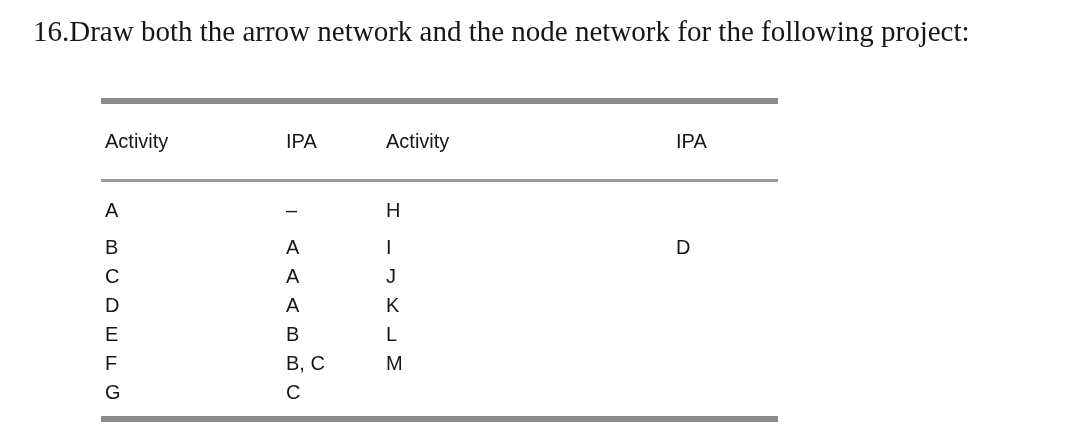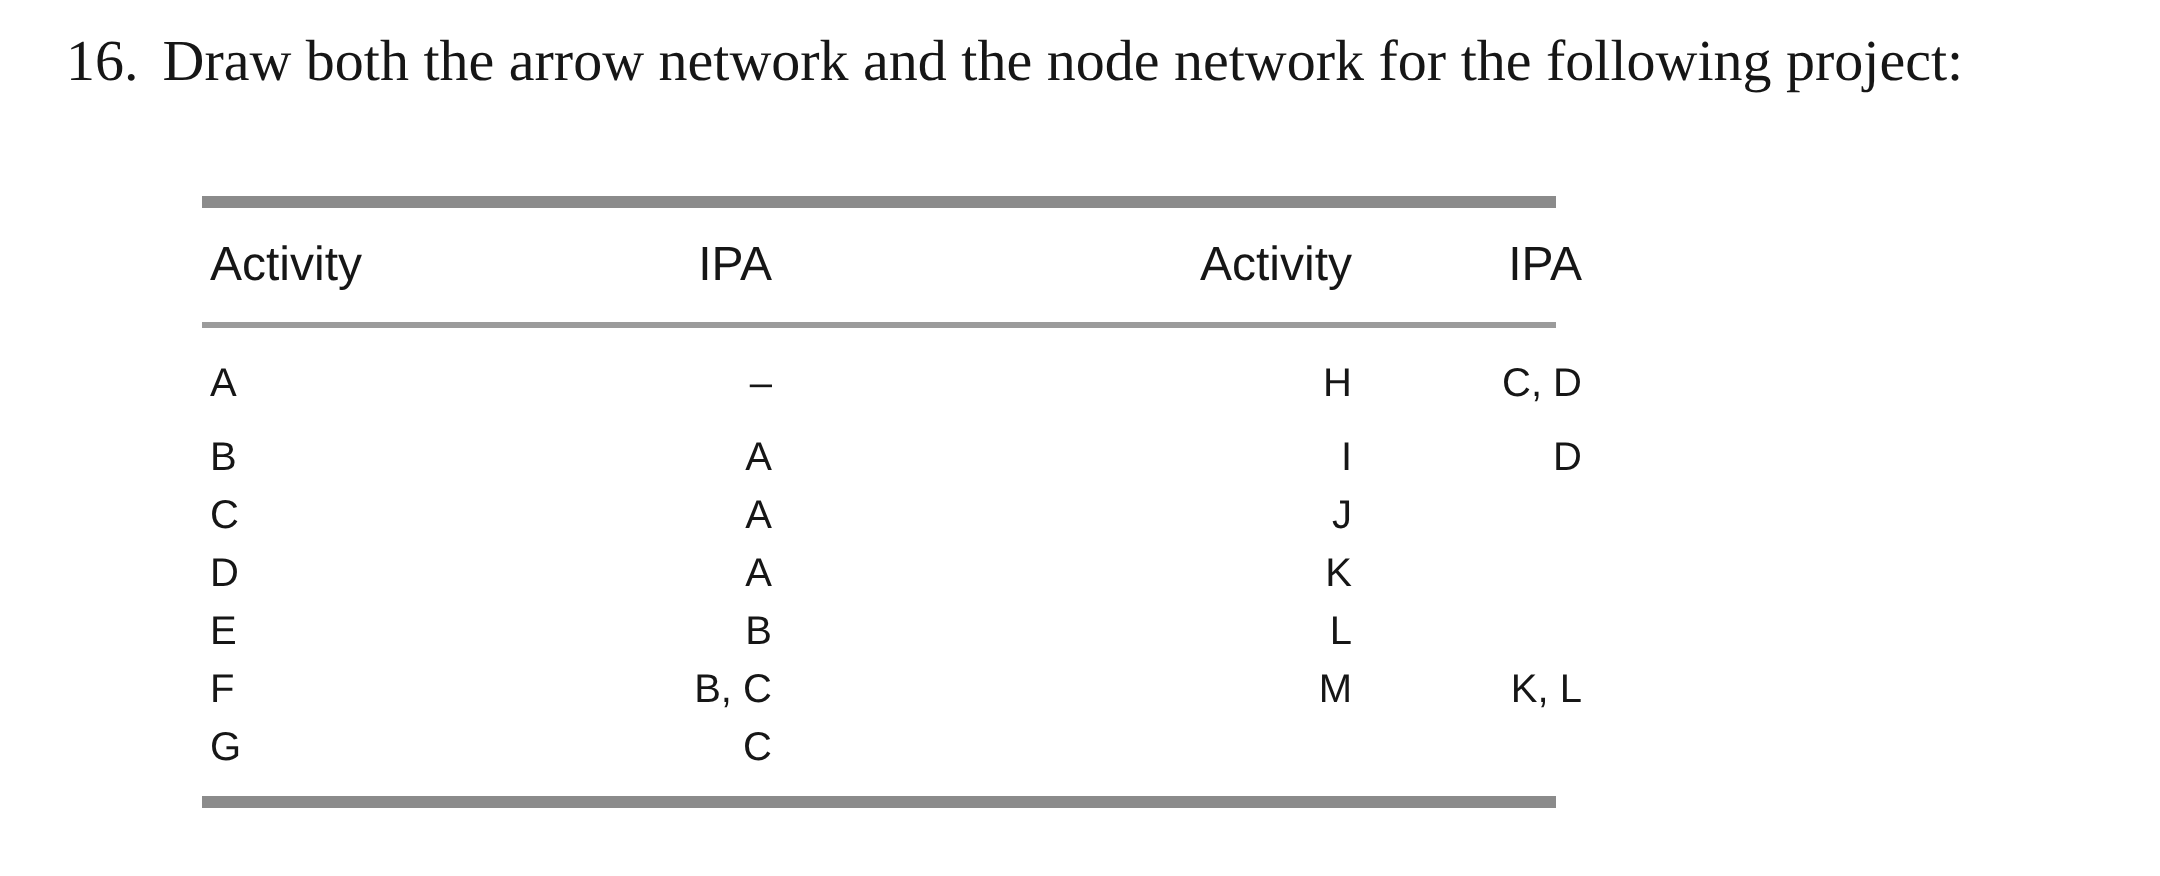--- a/index.html
+++ b/index.html
@@ -15,21 +15,20 @@
     overflow: hidden;
     font-family: "Liberation Sans", sans-serif;
     color: #161616;
   }
   
   .problem-title {
     position: absolute;
     left: 33px;
     top: 14px;
     display: flex;
-    gap: 12px;
     font-family: "Liberation Serif", serif;
     font-size: 29px;
     line-height: 34px;
     color: #161616;
     white-space: nowrap;
   }
   
   .ptable {
     position: absolute;
     left: 101px;
@@ -39,37 +38,37 @@
   .rule { width: 677px; }
   .rule.thick { height: 6px; background: #8b8b8b; }
   .rule.thin  { height: 3px; background: #9b9b9b; }
 
   .grid-row {
     display: grid;
     grid-template-columns: 185px 100px 290px 115px;
     white-space: nowrap;
   }
   .header-row {
-    height: 57px;
+    height: 75px;
     align-items: center;
-    font-size: 24px;
+    font-size: 20px;
   }
   .tbody {
     padding-top: 14px;
     padding-bottom: 9px;
   }
   .body-row {
     font-size: 20px;
     line-height: 29px;
   }
   .body-row.first { margin-bottom: 8px; }
 
   .cell { overflow: visible; }
   .cell.c1 { text-align: left; padding-left: 4px; }
-  .cell.c2, .cell.c3, .cell.c4 { text-align: right; }
+  .cell.c2, .cell.c3, .cell.c4 { text-align: left; }
 </style>
 </head>
 <body>
 
 <div class="page">
 
   <div class="problem-title">
     <span>16.</span>
     <span>Draw both the arrow network and the node network for the following project:</span>
   </div>
@@ -86,21 +85,20 @@
     </div>
 
     <div class="rule thin"></div>
 
     <div class="tbody">
 
       <div class="grid-row body-row first">
         <div class="cell c1">A</div>
         <div class="cell c2">–</div>
         <div class="cell c3">H</div>
-        <div class="cell c4">C, D</div>
       </div>
 
       <div class="grid-row body-row">
         <div class="cell c1">B</div>
         <div class="cell c2">A</div>
         <div class="cell c3">I</div>
         <div class="cell c4">D</div>
       </div>
 
       <div class="grid-row body-row">
@@ -118,21 +116,20 @@
       <div class="grid-row body-row">
         <div class="cell c1">E</div>
         <div class="cell c2">B</div>
         <div class="cell c3">L</div>
       </div>
 
       <div class="grid-row body-row">
         <div class="cell c1">F</div>
         <div class="cell c2">B, C</div>
         <div class="cell c3">M</div>
-        <div class="cell c4">K, L</div>
       </div>
 
       <div class="grid-row body-row">
         <div class="cell c1">G</div>
         <div class="cell c2">C</div>
         <div class="cell c3"></div>
         <div class="cell c4"></div>
       </div>
 
     </div>

